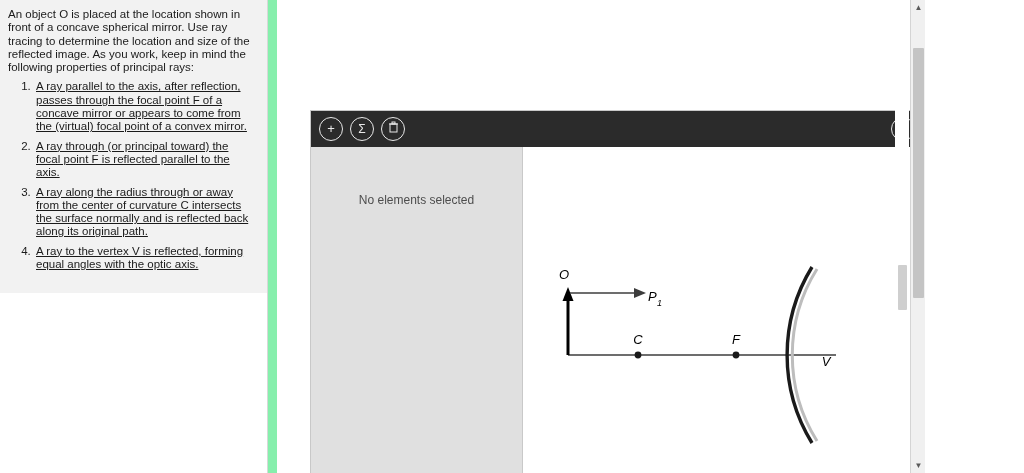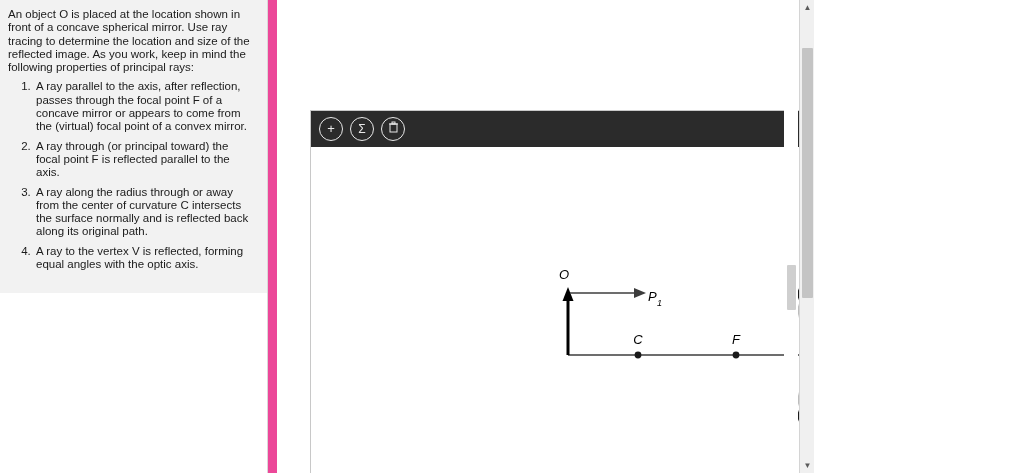--- a/index.html
+++ b/index.html
@@ -3,24 +3,25 @@
 <meta charset="utf-8">
 <style>
   html, body {
     margin: 0;
     padding: 0;
     background: #ffffff;
     font-family: "Liberation Sans", sans-serif;
   }
   #page {
     position: relative;
-    width: 814px;
+    width: 900px;
     height: 473px;
     overflow: hidden;
-    background: #ec4899;
+    background: #86efac;
+    padding-left: 25px;
   }
 
   
   .left-panel {
     position: absolute;
     left: 0;
     top: 0;
     width: 268px;
     height: 293px;
     background: #f2f2f2;
@@ -37,20 +38,21 @@
   .left-panel ol {
     margin: 0;
     padding-left: 26px;
     font-size: 11.5px;
     line-height: 13.3px;
     color: #1a1a1a;
   }
   .left-panel ol li {
     margin-bottom: 6px;
     padding-left: 2px;
+    text-decoration: underline;
   }
   .left-divider {
     position: absolute;
     left: 0;
     top: 293px;
     width: 268px;
     height: 180px;
     background: #ffffff;
     border-right: 1px solid #d8d8d8;
     box-sizing: border-box;
@@ -240,20 +242,23 @@
             <rect x="2" y="3" width="7" height="8" fill="none" stroke="#e8e8e8" stroke-width="1"></rect>
             <line x1="1" y1="3" x2="10" y2="3" stroke="#e8e8e8" stroke-width="1"></line>
             <rect x="4" y="1" width="3" height="2" fill="none" stroke="#e8e8e8" stroke-width="1"></rect>
           </svg>
         </div>
         <div class="tb-btn tb-chev">▾</div>
         <div class="tb-btn tb-undo">↺</div>
         <div class="tb-btn tb-help">?</div>
       </div>
 
+      <div class="side-panel">
+        <div class="no-sel">No elements selected</div>
+      </div>
 
       <div class="canvas-area">
         <svg width="462" height="326" viewBox="0 0 462 326">
 
           <line x1="44" y1="208" x2="312" y2="208" stroke="#3c3c3c" stroke-width="1.6"></line>
 
           <line x1="44" y1="208" x2="44" y2="150" stroke="#000000" stroke-width="3"></line>
           <polygon points="44,140 38.5,154 49.5,154" fill="#000000"></polygon>
 
           <line x1="46" y1="146" x2="112" y2="146" stroke="#3c3c3c" stroke-width="1.6"></line>

